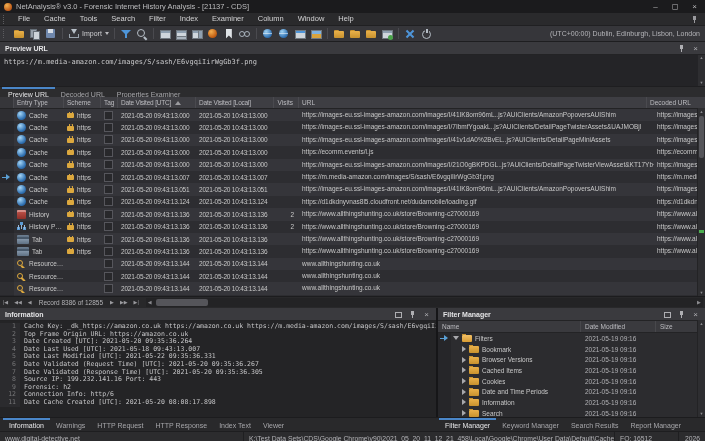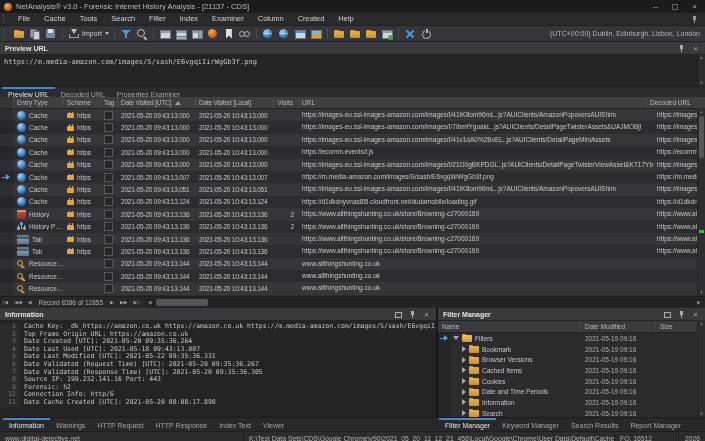--- a/index.html
+++ b/index.html
@@ -188,21 +188,21 @@
     <span class="grip"></span>
     <div class="mitems">
         <span class="menu-item">File</span>
         <span class="menu-item">Cache</span>
         <span class="menu-item">Tools</span>
         <span class="menu-item">Search</span>
         <span class="menu-item">Filter</span>
         <span class="menu-item">Index</span>
         <span class="menu-item">Examiner</span>
         <span class="menu-item">Column</span>
-        <span class="menu-item">Created</span>
+        <span class="menu-item">Window</span>
         <span class="menu-item">Help</span>
       </div>
     <span class="menu-pin"></span>
   </div>
 
   <div class="toolbar">
     <span class="grip"></span>
     <div class="titems">
         <span class="tbi">
           <span class="tico t-folder"></span>

